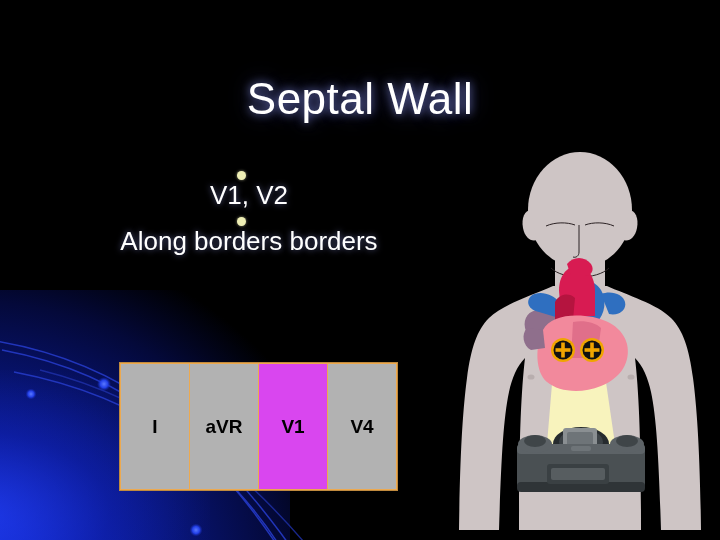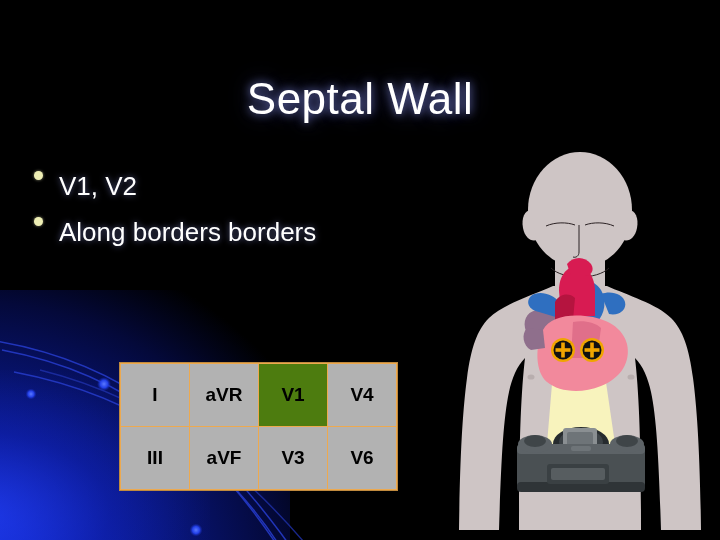--- a/index.html
+++ b/index.html
@@ -24,40 +24,40 @@
   }
   .bg-arcs{position:absolute;left:0;top:0;width:720px;height:540px;pointer-events:none;}
   
   #title{
     position:absolute;left:0;top:34px;width:720px;text-align:center;
     font-size:44px;color:#ffffff;letter-spacing:.5px;
     text-shadow:0 0 10px rgba(150,160,255,.75), 0 0 22px rgba(90,100,220,.45);
   }
   
   #bullets{position:absolute;left:34px;top:131px;width:430px;}
-  .bullet-row{display:flex;align-items:flex-start;height:46px;}
+  .bullet-row{display:flex;align-items:center;height:46px;flex-direction:column;}
   .bullet-dot{
     width:9px;height:9px;border-radius:50%;background:#eeeeb4;flex:0 0 auto;
     margin-right:16px;box-shadow:0 0 3px rgba(240,240,190,.6);
   }
   .bullet-text{font-size:26px;color:#ffffff;text-shadow:0 0 6px rgba(160,170,255,.55);white-space:nowrap;}
   
   #lead-table{
     position:absolute;left:120px;top:323px;width:264px;height:127px;
     border-collapse:collapse;table-layout:fixed;
     box-shadow:0 0 0 1px #c08a3e;
   }
   #lead-table td{
     border:1px solid #eda94f;
     background:#b2b2b2;
     text-align:center;vertical-align:middle;
     font-size:19px;font-weight:bold;color:#000;
     height:42px;width:66px;
   }
-  #lead-table td.hl{background:#4d7c0f;}
+  #lead-table td.hl{background:#d946ef;}
   
   #figure{position:absolute;left:455px;top:112px;width:250px;height:378px;}
 </style>
 </head>
 <body>
 
 <div id="slide">
 
   <div class="bg-glow"></div>
   <div class="bg-glow2"></div>
@@ -96,26 +96,20 @@
     </div>
   </div>
 
   <table id="lead-table">
     <tbody>
         <tr>
       <td>I</td>
       <td>aVR</td>
       <td class="hl">V1</td>
       <td>V4</td>
-    </tr>
-    <tr>
-      <td>III</td>
-      <td>aVF</td>
-      <td>V3</td>
-      <td>V6</td>
     </tr>
   </tbody>
     </table>
 
   <svg id="figure" viewBox="0 0 250 378">
 
     <path fill="#cec5c5" d="M 98 134
              C 78 143 48 152 34 166
              C 22 178 16 196 12 226
              C 8 256 5 300 4 378

